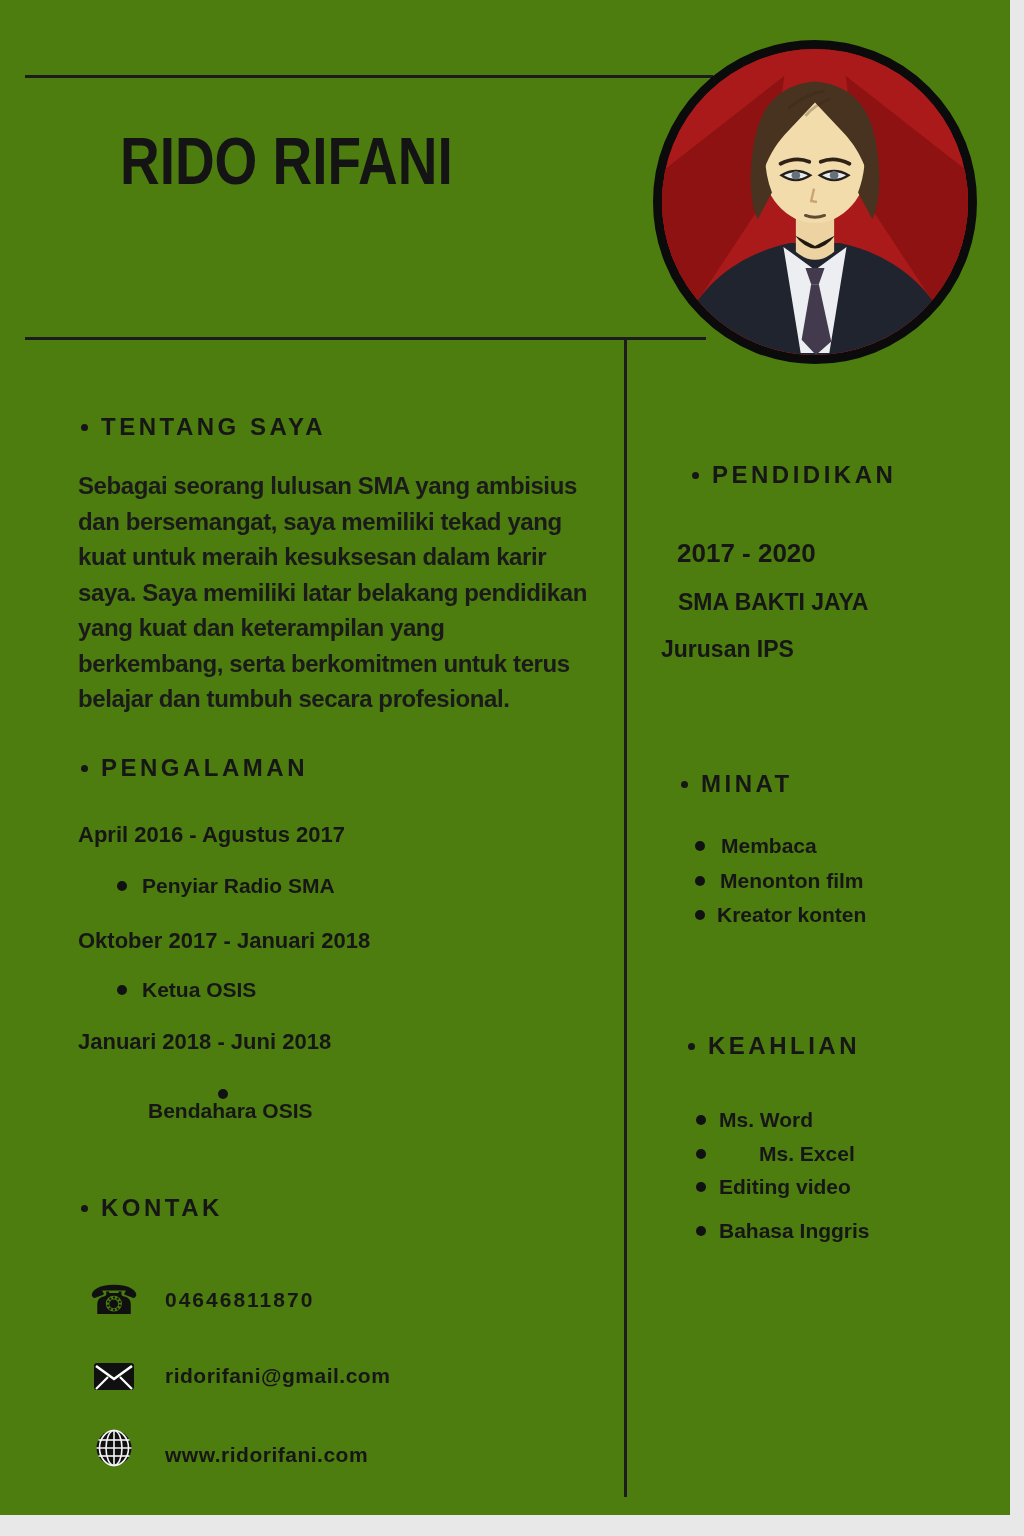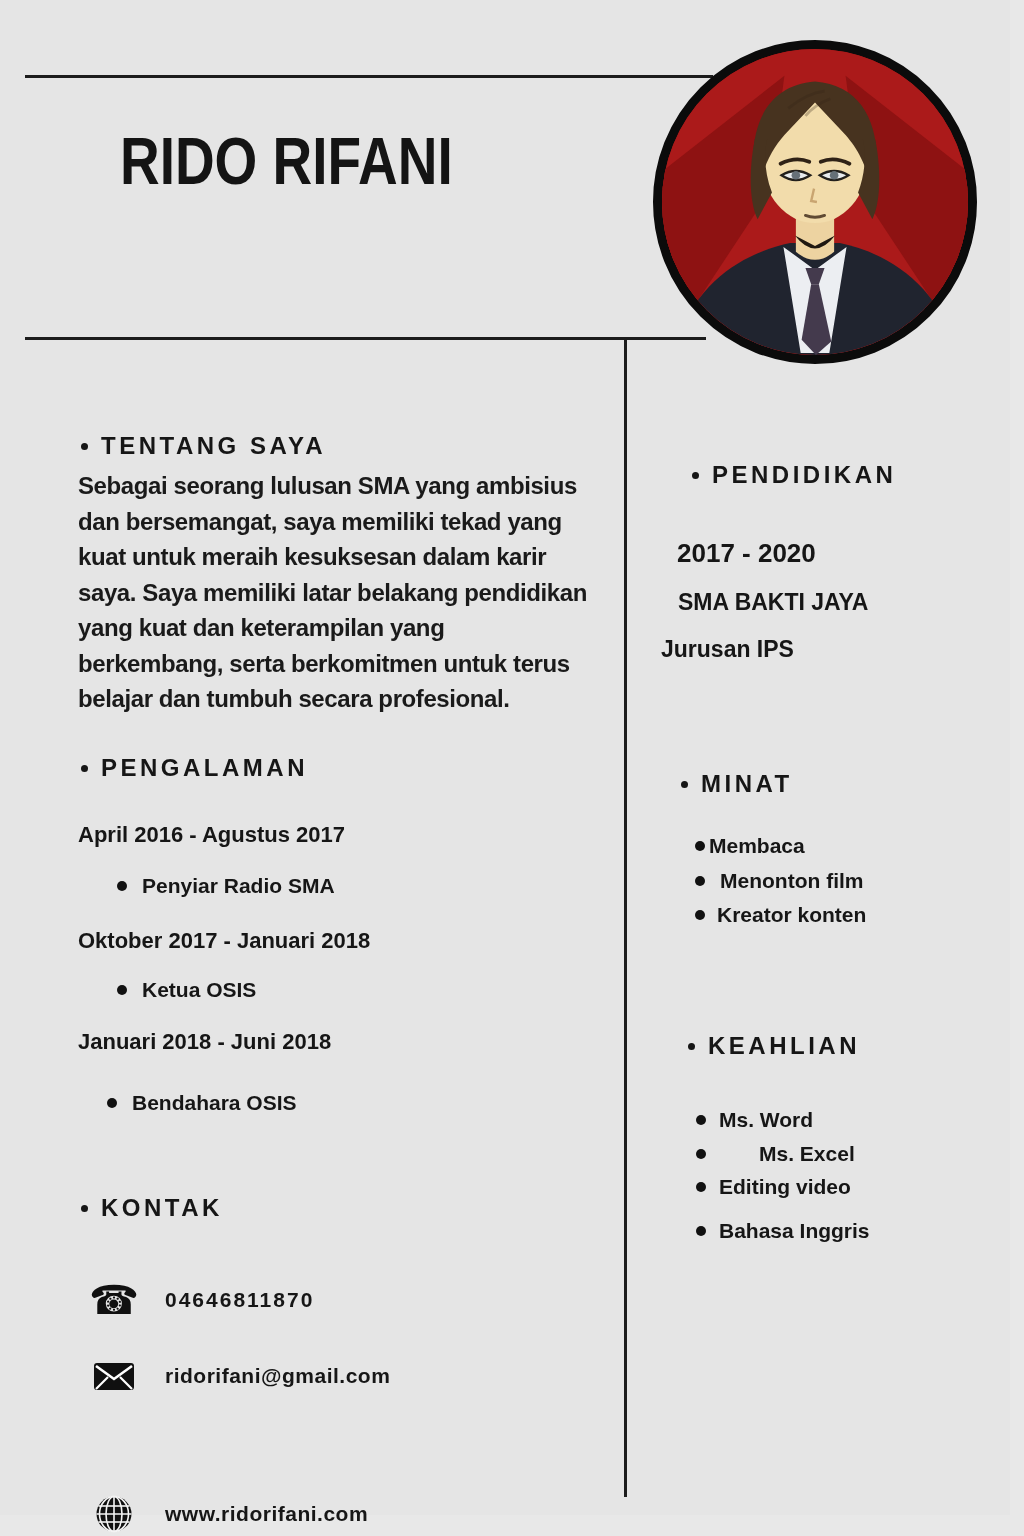--- a/index.html
+++ b/index.html
@@ -1,17 +1,17 @@
 <!DOCTYPE html>
 <html><head>
 <meta charset="utf-8">
 <style>
   html,body{margin:0;padding:0;background:#ffffff;}
   .page{
-    position:relative;width:1024px;height:1536px;overflow:hidden;background:#e5e5e5;
+    position:relative;width:1024px;height:1536px;overflow:hidden;background:#4d7c0f;
     font-family:"Liberation Sans","DejaVu Sans",sans-serif;color:#161616;
   }
   .abs{position:absolute;}
   
   .hline{background:#1c1c1c;height:3px;}
   .vline{background:#1c1c1c;width:3px;}
   
   .strip{background:#e8e8e8;}
   
   .name{
@@ -90,42 +90,42 @@
       <path d="M125,132 Q140,123 155,132 Q140,142 125,132 Z" fill="#e8ebee" stroke="#23201c" stroke-width="2.5"></path>
       <circle cx="140" cy="132" r="4.5" fill="#667078"></circle>
       <path d="M165,132 Q180,123 195,132 Q180,142 165,132 Z" fill="#e8ebee" stroke="#23201c" stroke-width="2.5"></path>
       <circle cx="180" cy="132" r="4.5" fill="#667078"></circle>
 
       <path d="M159,146 L156,159 L162,160" stroke="#c9a571" stroke-width="2.5" fill="none"></path>
       <path d="M150,174 Q160,178 170,174" stroke="#5f4a33" stroke-width="3" fill="none" stroke-linecap="round"></path>
     </svg>
   </div>
 
-  <div class="abs sec-head" style="left:81px;top:431px;">
+  <div class="abs sec-head" style="left:81px;top:412px;">
     <span class="dot"></span>
     <span class="lbl">TENTANG SAYA</span>
   </div>
   <div class="abs para" style="left:78px;top:468px;width:515px;">Sebagai seorang lulusan SMA yang ambisius dan bersemangat, saya memiliki tekad yang kuat untuk meraih kesuksesan dalam karir saya. Saya memiliki latar belakang pendidikan yang kuat dan keterampilan yang berkembang, serta berkomitmen untuk terus belajar dan tumbuh secara profesional.</div>
 
   <div class="abs sec-head" style="left:81px;top:753px;">
     <span class="dot"></span>
     <span class="lbl">PENGALAMAN</span>
   </div>
   <div class="abs date" style="left:78px;top:821px;">April 2016 - Agustus 2017</div>
   <div class="abs li-row" style="left:117px;top:872px;text-align:center;">
     <span class="bdot"></span>
     <span class="txt">Penyiar Radio SMA</span>
   </div>
   <div class="abs date" style="left:78px;top:927px;">Oktober 2017 - Januari 2018</div>
   <div class="abs li-row" style="left:117px;top:976px;">
     <span class="bdot"></span>
     <span class="txt">Ketua OSIS</span>
   </div>
   <div class="abs date" style="left:78px;top:1028px;">Januari 2018 - Juni 2018</div>
-  <div class="abs li-row" style="left:107px;top:1089px;">
+  <div class="abs li-row" style="left:133px;top:1089px;flex-direction:column;">
     <span class="bdot"></span>
     <span class="txt">Bendahara OSIS</span>
   </div>
 
   <div class="abs sec-head" style="left:81px;top:1193px;">
     <span class="dot"></span>
     <span class="lbl">KONTAK</span>
   </div>
   <div class="abs c-row" style="left:91px;top:1277px;">
     <span class="c-ico">
@@ -137,21 +137,21 @@
     <span class="c-ico">
       <svg width="42" height="29" viewBox="0 0 42 29">
         <rect x="1" y="1" width="40" height="27" rx="3" fill="#101010"></rect>
         <path d="M3,4 L21,17 L39,4" stroke="#ffffff" stroke-width="2.6" fill="none"></path>
         <path d="M3,27 L15,15" stroke="#ffffff" stroke-width="2.2"></path>
         <path d="M39,27 L27,15" stroke="#ffffff" stroke-width="2.2"></path>
       </svg>
     </span>
     <span class="c-txt">ridorifani@gmail.com</span>
   </div>
-  <div class="abs c-row" style="left:91px;top:1491px;">
+  <div class="abs c-row" style="left:91px;top:1421px;align-items:flex-end;">
     <span class="c-ico">
       <svg width="38" height="38" viewBox="0 0 38 38">
         <circle cx="19" cy="19" r="17.5" fill="#101010"></circle>
         <g stroke="#f4f4f4" stroke-width="1.6" fill="none">
           <line x1="19" y1="1.5" x2="19" y2="36.5"></line>
           <ellipse cx="19" cy="19" rx="8" ry="17.5"></ellipse>
           <ellipse cx="19" cy="19" rx="14.5" ry="17.5"></ellipse>
           <line x1="3.5" y1="11" x2="34.5" y2="11"></line>
           <line x1="1.5" y1="19" x2="36.5" y2="19"></line>
           <line x1="3.5" y1="27" x2="34.5" y2="27"></line>
@@ -168,21 +168,21 @@
   <div class="abs edu-years" style="left:677px;top:538px;">2017 - 2020</div>
   <div class="abs edu-line" style="left:678px;top:589px;">SMA BAKTI JAYA</div>
   <div class="abs edu-line" style="left:661px;top:636px;">Jurusan IPS</div>
 
   <div class="abs sec-head" style="left:681px;top:769px;">
     <span class="dot"></span>
     <span class="lbl">MINAT</span>
   </div>
   <div class="abs li-row" style="left:695px;top:832px;">
     <span class="bdot"></span>
-    <span class="txt" style="margin-left:4px;">Membaca</span>
+    <span class="txt" style="margin-left:16px;">Membaca</span>
   </div>
   <div class="abs li-row" style="left:695px;top:867px;">
     <span class="bdot"></span>
     <span class="txt" style="">Menonton film</span>
   </div>
   <div class="abs li-row" style="left:695px;top:901px;">
     <span class="bdot"></span>
     <span class="txt" style="margin-left:12px;">Kreator konten</span>
   </div>
 

